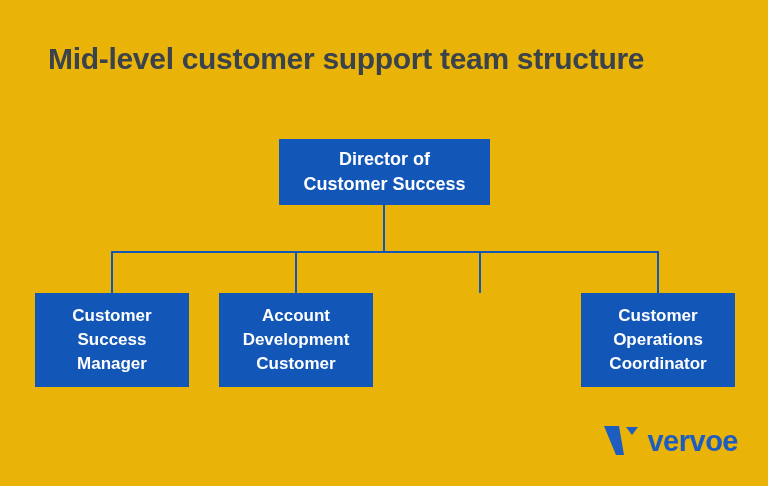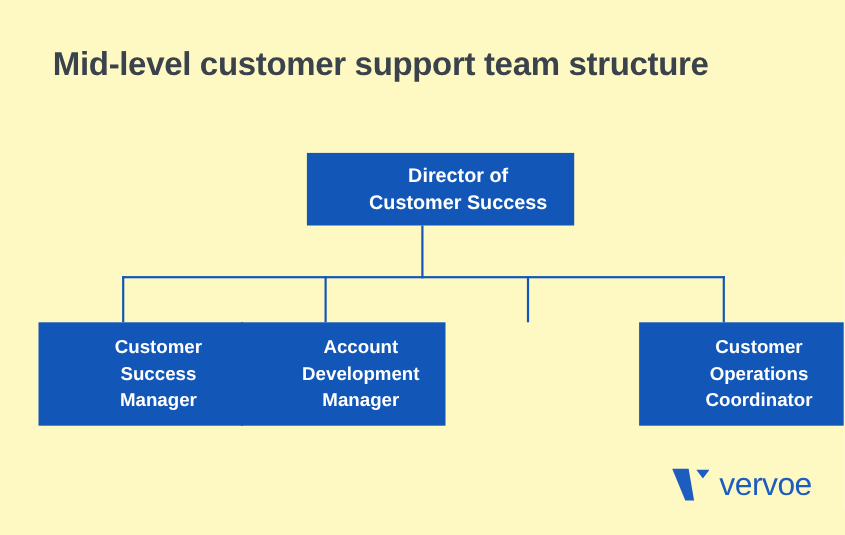--- a/index.html
+++ b/index.html
@@ -1,20 +1,20 @@
 <!DOCTYPE html>
 <html><head>
 <meta charset="utf-8">
 <style>
   html, body { margin: 0; padding: 0; }
   .canvas {
     position: relative;
     width: 768px;
     height: 486px;
-    background: #fef9c3;
+    background: #eab308;
     font-family: "Liberation Sans", sans-serif;
     overflow: hidden;
   }
   .title {
     position: absolute;
     left: 48px;
     top: 42px;
     font-size: 30px;
     font-weight: bold;
     letter-spacing: -0.3px;
@@ -23,21 +23,20 @@
   .node {
     position: absolute;
     background: #1257b8;
     color: #ffffff;
     display: flex;
     align-items: center;
     justify-content: center;
     text-align: center;
     font-weight: bold;
     white-space: pre-line;
-    padding-left: 32px;
   }
   .node-director {
     left: 279px;
     top: 139px;
     width: 211px;
     height: 66px;
     font-size: 18px;
     line-height: 1.38;
   }
   .node-child {
@@ -65,21 +64,21 @@
   .logo {
     position: absolute;
     right: 30px;
     bottom: 30px;
     display: flex;
     align-items: center;
     gap: 9px;
   }
   .logo-text {
     font-size: 29px;
-    font-weight: normal;
+    font-weight: bold;
     letter-spacing: -0.5px;
     color: #1d5dbf;
     line-height: 1;
   }
 </style>
 </head>
 <body>
 
 <div class="canvas">
 
@@ -94,21 +93,21 @@
 
   <div class="node node-director">Director of
 Customer Success</div>
 
   <div class="node node-child node-child-1">Customer
 Success
 Manager</div>
 
   <div class="node node-child node-child-2">Account
 Development
-Manager</div>
+Customer</div>
 
 
   <div class="node node-child node-child-4">Customer
 Operations
 Coordinator</div>
 
   <div class="logo">
     <span style="display:inline-flex;">
       <svg width="34" height="30" viewBox="0 0 34 30" xmlns="http://www.w3.org/2000/svg" aria-hidden="true">
         <polygon points="0,0 15,0 20,29 12,29" fill="#1d5dbf"></polygon>

